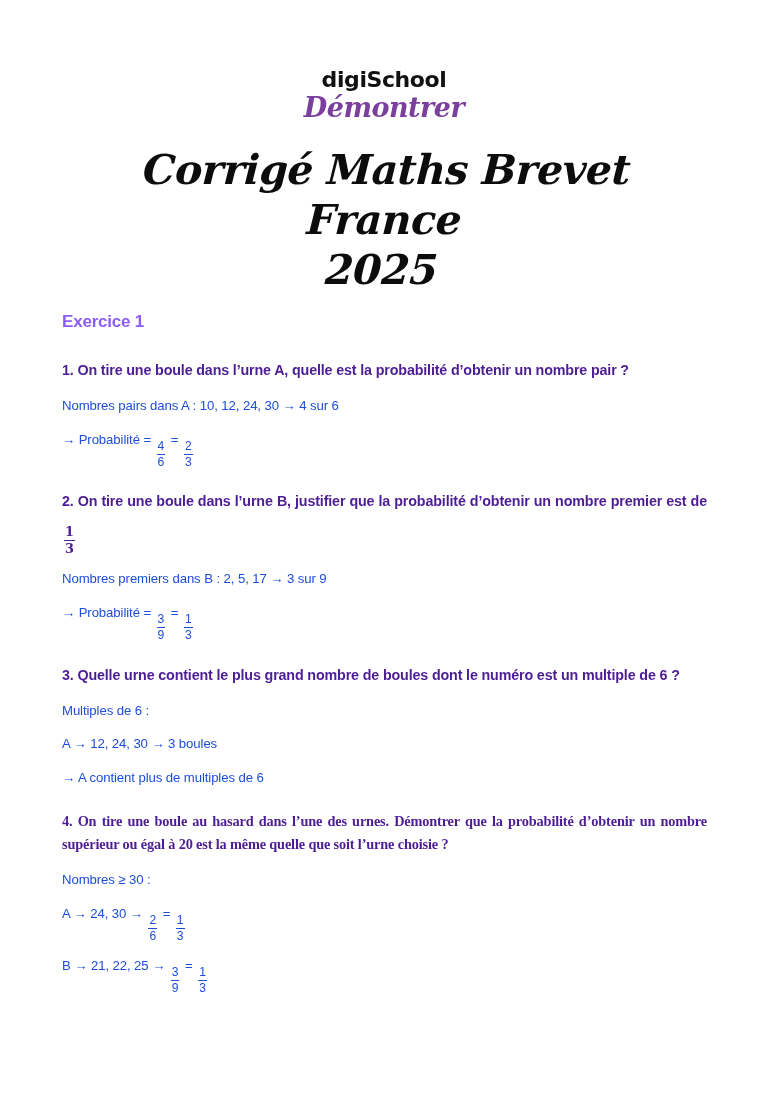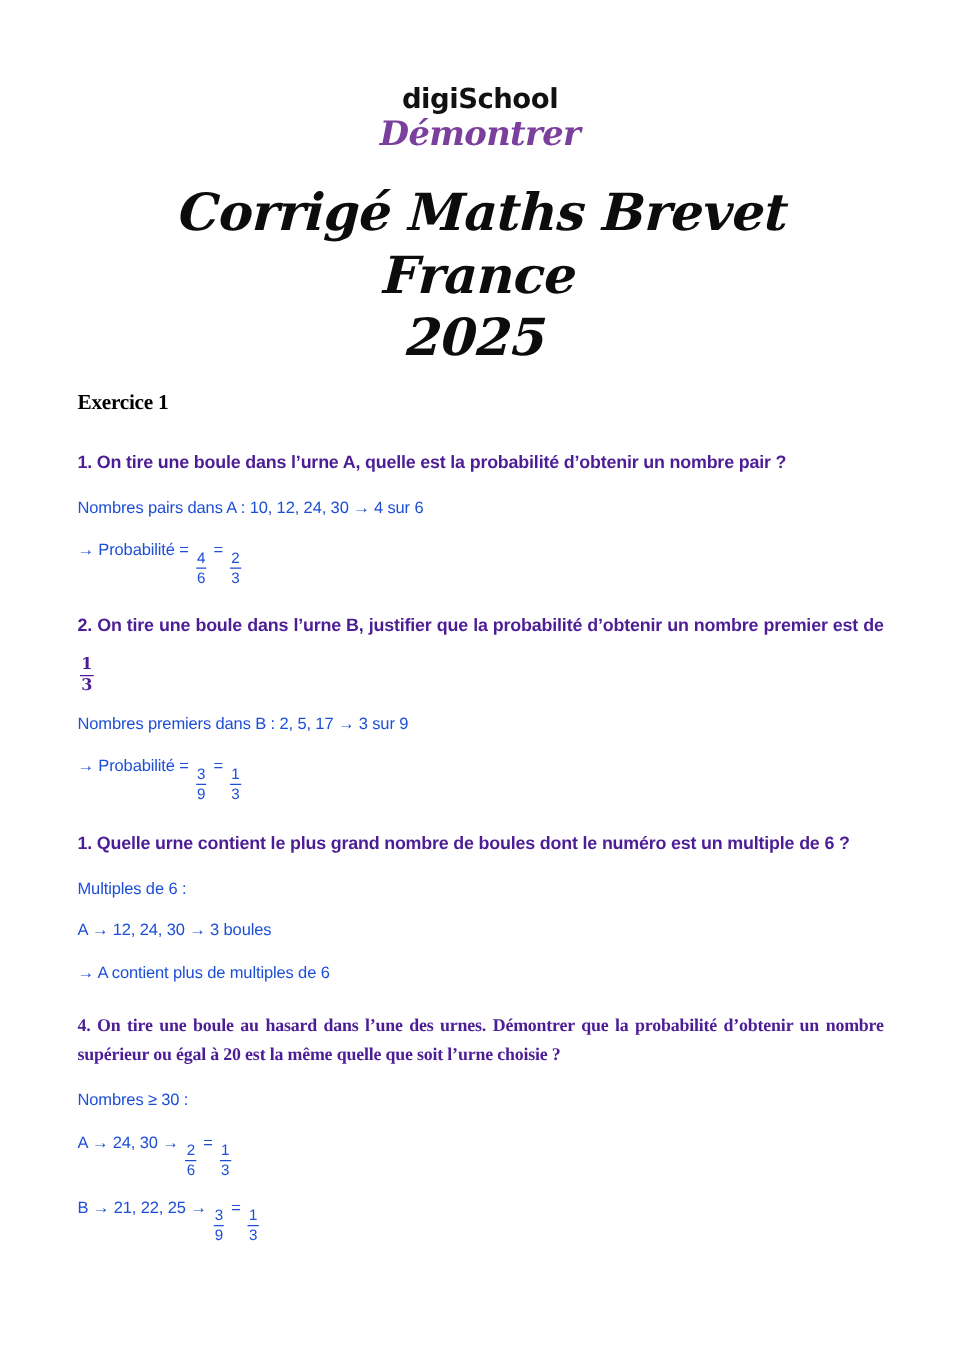--- a/index.html
+++ b/index.html
@@ -64,24 +64,24 @@
 
   
   .content {
     position: absolute;
     left: 62px;
     top: 312px;
     width: 645px;
   }
 
   .exercise-heading {
-    font-family: Liberation Serif, serif;
+    font-family: Liberation Sans, sans-serif;
     font-size: 17px;
     font-weight: 700;
-    color: #000000;
+    color: #8b5cf6;
     letter-spacing: -0.2px;
     margin: 0 0 27px 0;
   }
 
   .question {
     font-family: "Liberation Sans", sans-serif;
     font-size: 14.3px;
     font-weight: 700;
     line-height: 1.62;
     color: #4c1d95;
@@ -181,21 +181,21 @@
           <span class="num">3</span>
           <span class="den">9</span>
         </span><span> = </span><span class="frac">
           <span class="num">1</span>
           <span class="den">3</span>
         </span>
     </p>
 
     <div class="block-gap"></div>
 
-    <p class="question">1. Quelle urne contient le plus grand nombre de boules dont le numéro est un multiple de 6 ?</p>
+    <p class="question">3. Quelle urne contient le plus grand nombre de boules dont le numéro est un multiple de 6 ?</p>
     <p class="answer">Multiples de 6 :</p>
     <p class="answer">A → 12, 24, 30 → 3 boules</p>
     <p class="answer">→ A contient plus de multiples de 6</p>
 
     <div class="block-gap"></div>
 
     <p class="question last-q">4. On tire une boule au hasard dans l’une des urnes. Démontrer que la probabilité d’obtenir un nombre supérieur ou égal à 20 est la même quelle que soit l’urne choisie ?</p>
     <p class="answer">Nombres ≥ 30 :</p>
     <p class="answer">
       <span>A → 24, 30 → </span><span class="frac">

